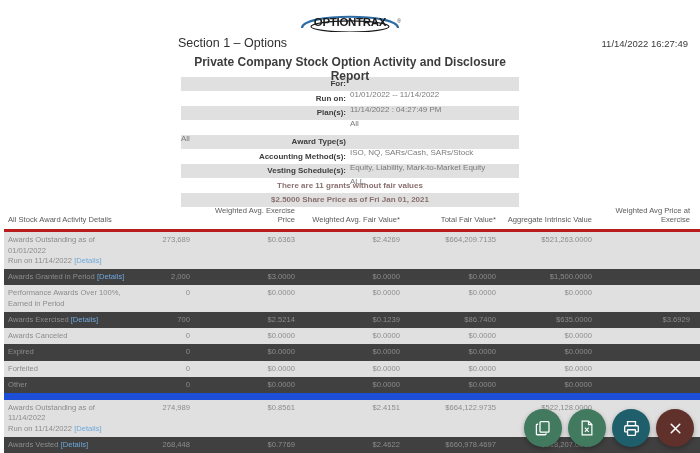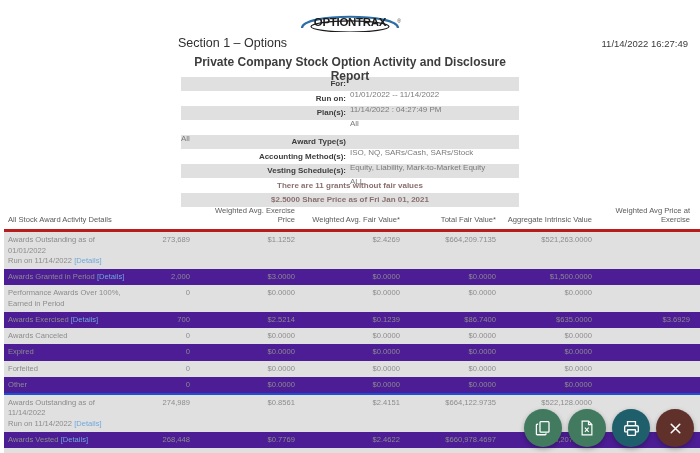--- a/index.html
+++ b/index.html
@@ -126,22 +126,22 @@
     line-height: 1.15;
   }
   table.grid td {
     font-size: 7.6px;
     color: #8c8c8c;
     padding: 3px 4px;
     vertical-align: top;
     line-height: 1.35;
   }
   tr.shaded td { background: #e0e0e0; }
-  tr.plain  td { background: #4c1d95; }
-  tr.total-top td { border-top: 2px solid #1d4ed8; margin-top: 32px; }
+  tr.plain  td { background: #404040; }
+  tr.total-top td { border-top: 7px solid #1d4ed8; margin-top: 32px; }
   td.c-label { text-align: left; color: #8c8c8c; }
   td.c-num   { text-align: right; }
   th.h-label { text-align: left; }
   th.h-num   { text-align: right; }
   .details {
     color: #6ea8dc;
     font-size: 7.6px;
     cursor: pointer;
   }
   .rowline2 { display: block; }
@@ -262,21 +262,21 @@
           <th class="h-num">Total Fair Value*</th>
           <th class="h-num">Aggregate Intrinsic Value</th>
           <th class="h-num">Weighted Avg Price at Exercise</th>
           <th class="h-num">Total Intrinsic Value</th>
         </tr>
       </thead>
       <tbody id="table-body">
           <tr class="shaded">
             <td class="c-label"><span>Awards Outstanding as of 01/01/2022</span><span class="rowline2">Run on 11/14/2022<span class="details"> [Details]</span></span></td>
             <td class="c-num">273,689</td>
-            <td class="c-num">$1.1252</td>
+            <td class="c-num">$0.6363</td>
             <td class="c-num">$2.4269</td>
             <td class="c-num">$664,209.7135</td>
             <td class="c-num">$521,263.0000</td>
             <td class="c-num"></td>
             <td class="c-num"></td>
           </tr>
           <tr class="plain">
             <td class="c-label"><span>Awards Granted in Period</span><span class="details"> [Details]</span></td>
             <td class="c-num">2,000</td>
             <td class="c-num">$3.0000</td>

